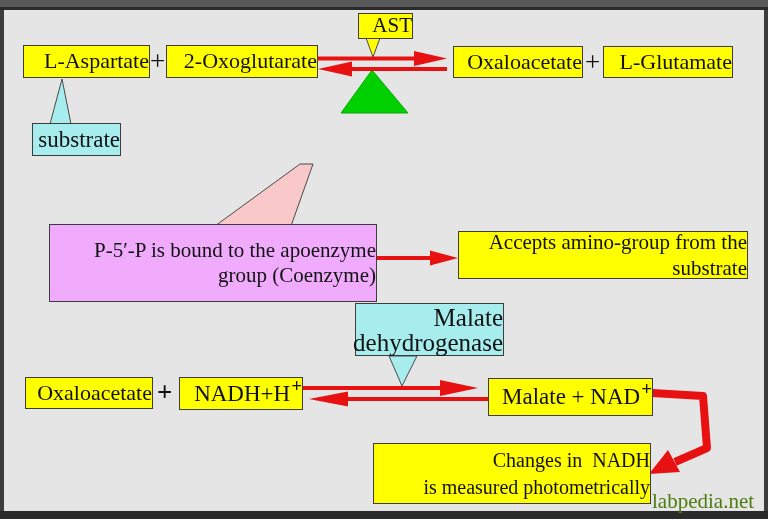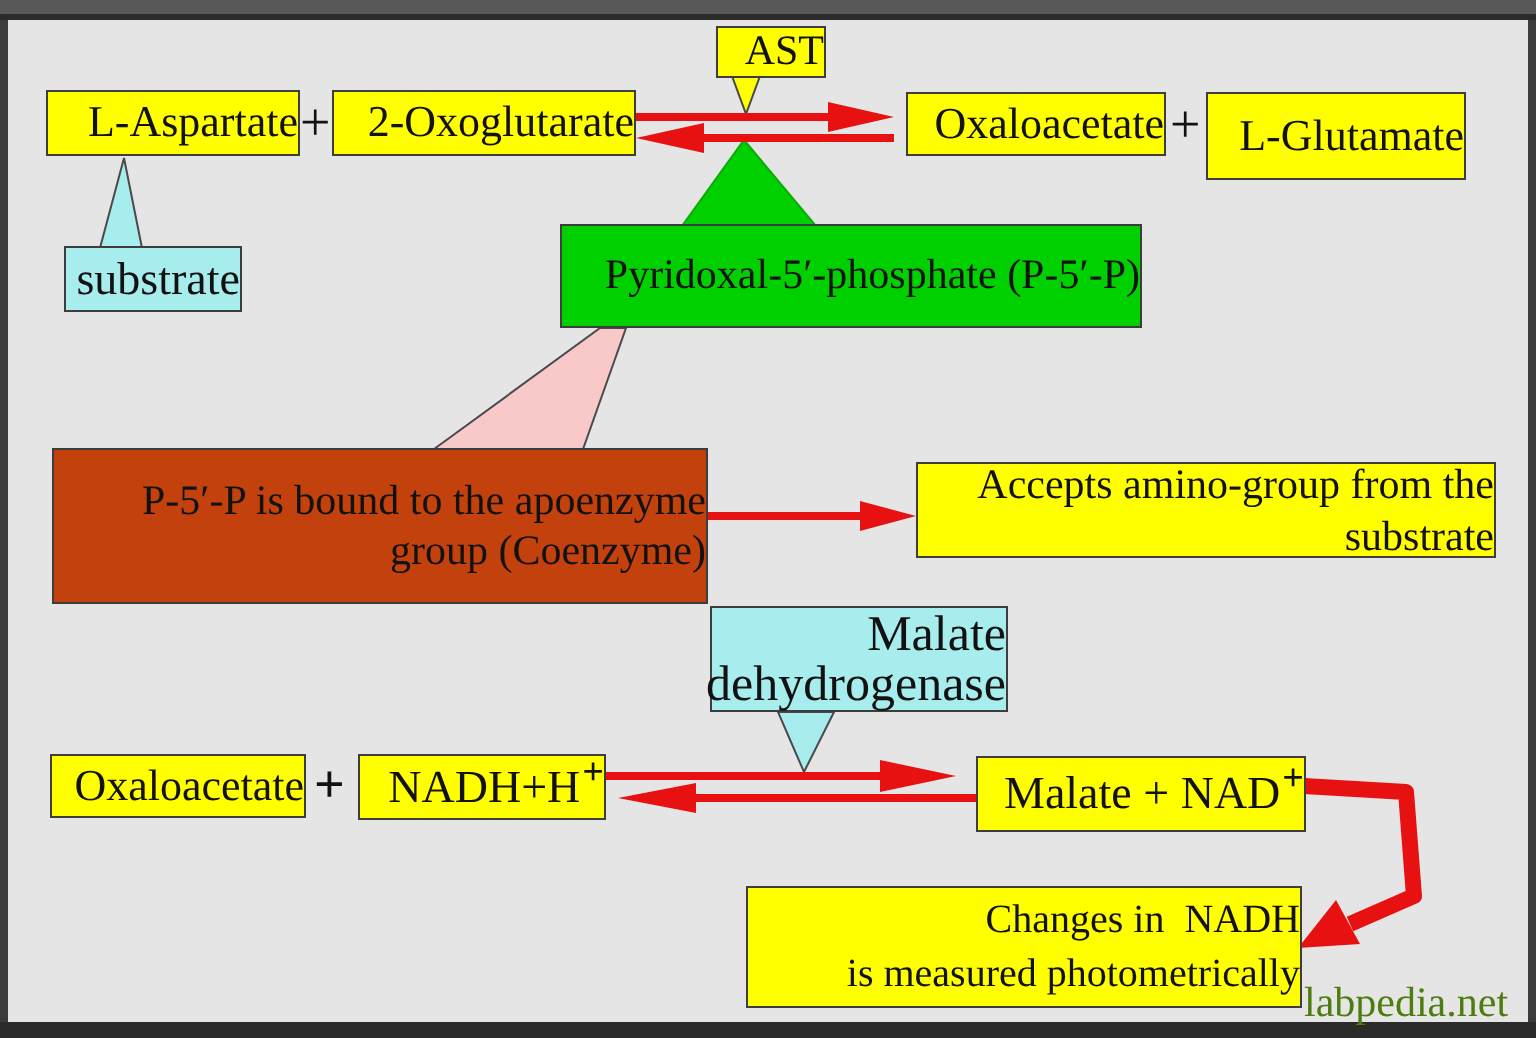--- a/index.html
+++ b/index.html
@@ -16,21 +16,21 @@
   .frame.bottom-band{left:0;top:511px;width:768px;height:8px;background:#2b2b2b;}
   
   .box{
     position:absolute;box-sizing:border-box;border:1.5px solid #3d3d3d;
     display:flex;flex-direction:column;align-items:flex-end;justify-content:center;
     text-align:center;line-height:1.12;
   }
   .yellow{background:#ffff00;}
   .cyan{background:#a8eded;}
   .green{background:#00cf00;}
-  .pink{background:#c2410c;}
+  .pink{background:#f0abfc;margin-left:23px;}
   .plus{position:absolute;font-size:27px;line-height:1;}
   .line{white-space:pre;}
   .sup{font-weight:bold;font-size:19px;position:relative;top:-9px;margin-left:1px;}
   .watermark{position:absolute;left:652px;top:489px;font-size:21px;color:#4d7c0f;}
   svg{position:absolute;left:0;top:0;}
 </style>
 </head>
 <body>
 
 <div class="canvas">
@@ -79,31 +79,28 @@
   <div class="box yellow" style="left:166px;top:45px;width:152px;height:33px;font-size:22px">
     <span>2-Oxoglutarate</span>
   </div>
   <div class="box yellow" style="left:358px;top:13px;width:55px;height:26px;font-size:21px">
     <span>AST</span>
   </div>
   <div class="box yellow" style="left:453px;top:46px;width:130px;height:32px;font-size:22px">
     <span>Oxaloacetate</span>
   </div>
   <div class="plus" style="left:585px;top:49px;">+</div>
-  <div class="box yellow" style="left:603px;top:46px;width:130px;height:44px;font-size:22px">
+  <div class="box yellow" style="left:603px;top:46px;width:130px;height:32px;font-size:22px">
     <span>L-Glutamate</span>
   </div>
 
   <div class="box cyan" style="left:32px;top:123px;width:89px;height:33px;font-size:23px">
     <span>substrate</span>
   </div>
 
-  <div class="box green" style="left:280px;top:112px;width:291px;height:52px;font-size:21px">
-    <span>Pyridoxal-5′-phosphate (P-5′-P)</span>
-  </div>
 
   <div class="box pink" style="left:26px;top:224px;width:328px;height:78px;font-size:21px;line-height:25px;">
     <div class="line">P-5′-P is bound to the apoenzyme</div>
     <div class="line">group (Coenzyme)</div>
   </div>
 
   <div class="box yellow" style="left:458px;top:231px;width:290px;height:48px;font-size:21px;line-height:26px;">
     <div class="line">Accepts amino-group from the</div>
     <div class="line">substrate</div>
   </div>

